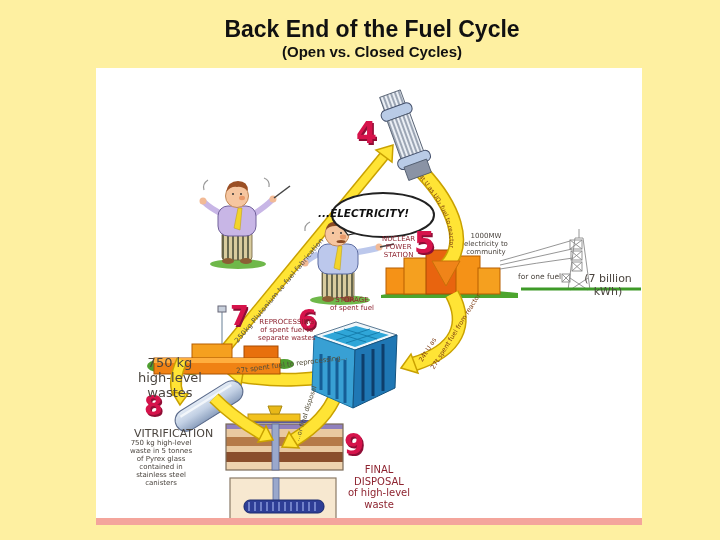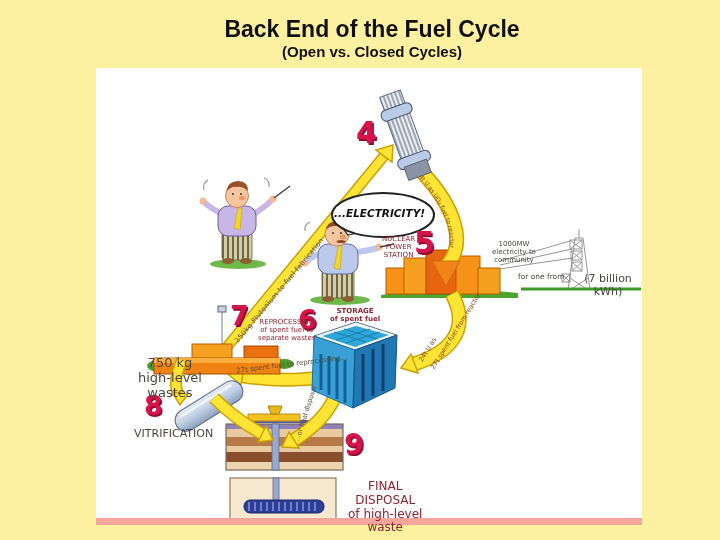--- a/index.html
+++ b/index.html
@@ -281,36 +281,42 @@
   <div class="num" style="left:260px;top:50px;font-size:30px;">4</div>
   <div class="num" style="left:318px;top:160px;font-size:30px;">5</div>
   <div class="num" style="left:202px;top:238px;font-size:27px;">6</div>
   <div class="num" style="left:134px;top:234px;font-size:27px;">7</div>
   <div class="num" style="left:48px;top:324px;font-size:27px;">8</div>
   <div class="num" style="left:248px;top:362px;font-size:29px;">9</div>
 
   <div class="lbl maroon" style="left:286px;top:167px;font-size:7px;">NUCLEAR
 POWER
 STATION</div>
-  <div class="lbl maroon" style="left:234px;top:239px;font-size:7px;font-weight:bold;">STORAGE
+  <div class="lbl maroon" style="left:234px;top:228px;font-size:7px;">STORAGE
 of spent fuel</div>
   <div class="lbl maroon" style="left:162px;top:250px;font-size:7px;">REPROCESSING
 of spent fuel to
 separate wastes</div>
   <div class="lbl" style="left:38px;top:360px;font-size:11px;">VITRIFICATION</div>
-  <div class="lbl maroon" style="left:252px;top:412px;font-size:12px;">FINAL
+  <div class="lbl" style="left:34px;top:371px;font-size:7px;">750 kg high-level
+waste in 5 tonnes
+of Pyrex glass
+contained in
+stainless steel
+canisters</div>
+  <div class="lbl maroon" style="left:252px;top:396px;font-size:10px;">FINAL
 DISPOSAL
 of high-level
 waste</div>
 
-  <div class="bubbletext" style="left:238px;top:139px;width:82px;font-size:10.5px;">...ELECTRICITY!</div>
-  <div class="lbl" style="left:396px;top:164px;font-size:7px;margin-top:8px;">1000MW
+  <div class="bubbletext" style="left:222px;top:139px;width:82px;font-size:10.5px;">...ELECTRICITY!</div>
+  <div class="lbl" style="left:368px;top:164px;font-size:7px;">1000MW
 electricity to
 community</div>
-  <div class="lbl" style="left:422px;top:205px;font-size:7.5px;">for one from</div>
+  <div class="lbl" style="left:422px;top:205px;font-size:7.5px;">for one fuel</div>
   <div class="lbl" style="left:478px;top:205px;font-size:11px;">(7 billion kWh)</div>
   <div class="lbl" style="left:42px;top:288px;font-size:13px;">750 kg
 high-level
 wastes</div>
 
   <div class="rot" style="left:138px;top:272px;font-size:7px;color:#55504A;transform:rotate(-50deg);letter-spacing:0.3px;">250kg Plutonium to fuel fabrication</div>
   <div class="rot" style="left:316px;top:288px;font-size:6.5px;color:#7A3A12;transform:rotate(-58deg);">
     <div>24t U as</div>
     <div>27t spent fuel from reactor</div>
   </div>

